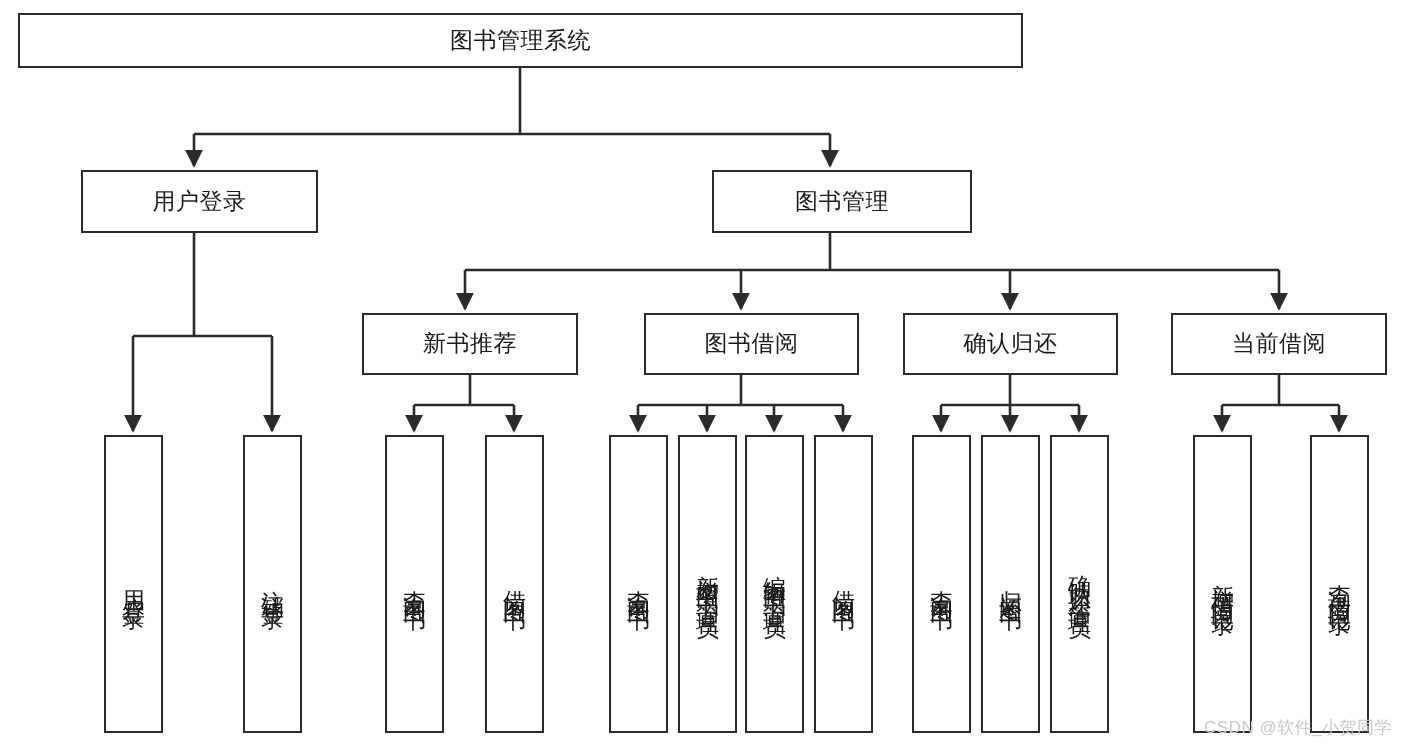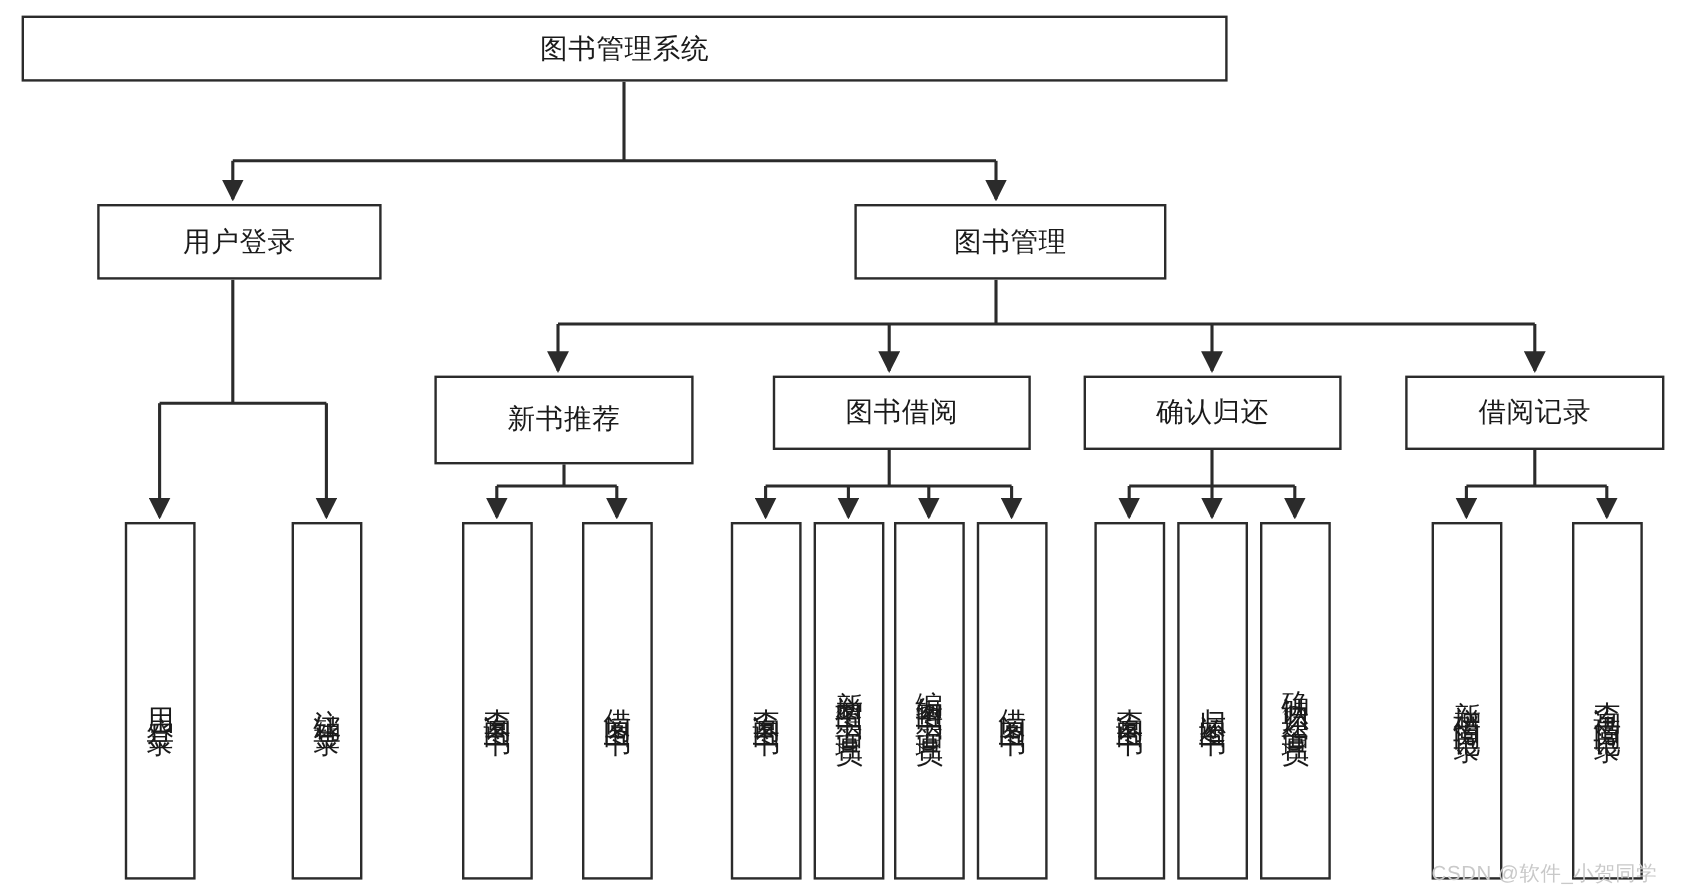--- a/index.html
+++ b/index.html
@@ -126,31 +126,31 @@
     <span class="lbl">图书管理系统</span>
   </div>
 
   <div class="node horiz" style="left:81px; top:170px; width:237px; height:63px;">
     <span class="lbl">用户登录</span>
   </div>
   <div class="node horiz" style="left:712px; top:170px; width:260px; height:63px;">
     <span class="lbl">图书管理</span>
   </div>
 
-  <div class="node horiz" style="left:362px; top:313px; width:216px; height:74px;">
+  <div class="node horiz" style="left:362px; top:313px; width:216px; height:62px;">
     <span class="lbl">新书推荐</span>
   </div>
   <div class="node horiz" style="left:634px; top:313px; width:215px; height:62px;margin-left:10px;">
     <span class="lbl">图书借阅</span>
   </div>
   <div class="node horiz" style="left:903px; top:313px; width:215px; height:62px;">
     <span class="lbl">确认归还</span>
   </div>
   <div class="node horiz" style="left:1171px; top:313px; width:216px; height:62px;">
-    <span class="lbl">借阅记录</span>
+    <span class="lbl">当前借阅</span>
   </div>
 
   <div class="node vert" style="left:104px; top:435px; width:59px; height:298px;">
     <span class="lbl">用户登录</span>
   </div>
   <div class="node vert" style="left:243px; top:435px; width:59px; height:298px;">
     <span class="lbl">注销登录</span>
   </div>
 
   <div class="node vert" style="left:385px; top:435px; width:59px; height:298px;">
@@ -183,15 +183,15 @@
     <span class="lbl">确认归还（管理员）</span>
   </div>
 
   <div class="node vert" style="left:1193px; top:435px; width:59px; height:298px;">
     <span class="lbl">新增借阅记录</span>
   </div>
   <div class="node vert" style="left:1310px; top:435px; width:59px; height:298px;">
     <span class="lbl">查询借阅记录</span>
   </div>
 
-  <div class="watermark" style="left:1193px; top:716px;">CSDN @软件_小贺同学</div>
+  <div class="watermark" style="left:1193px; top:716px;padding-left:11px;">CSDN @软件_小贺同学</div>
 
 </div>
 
 </body></html>

